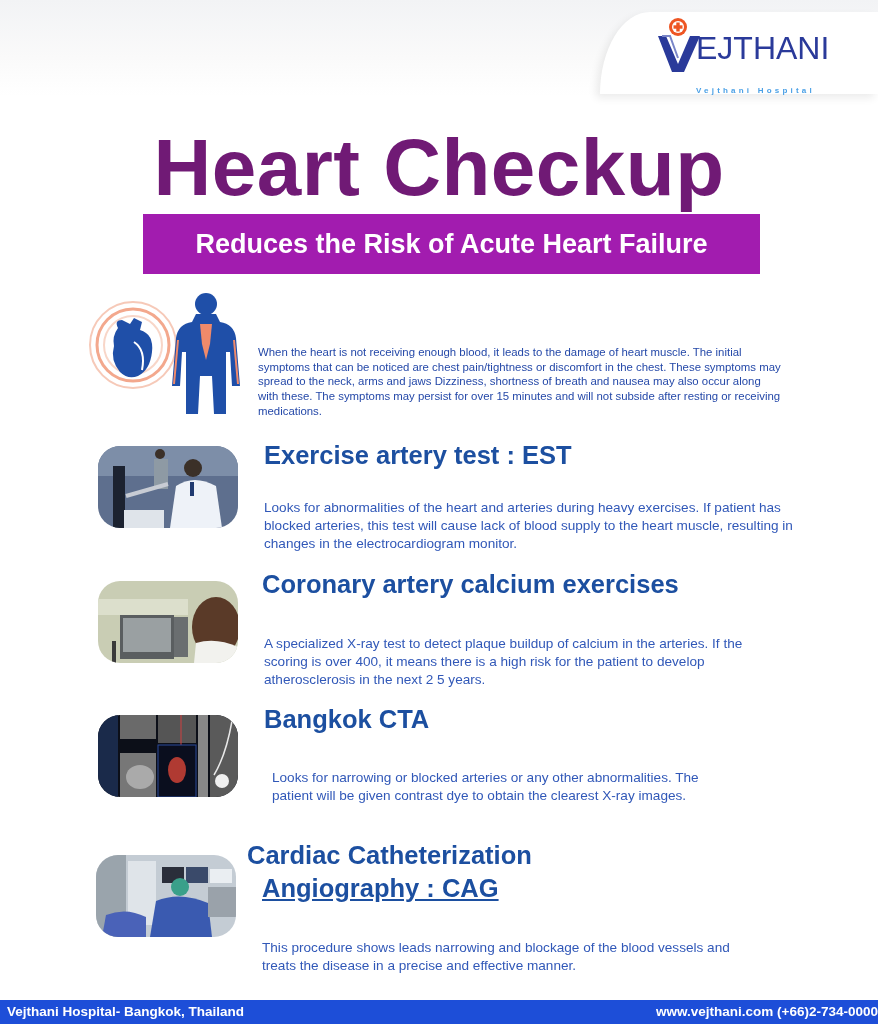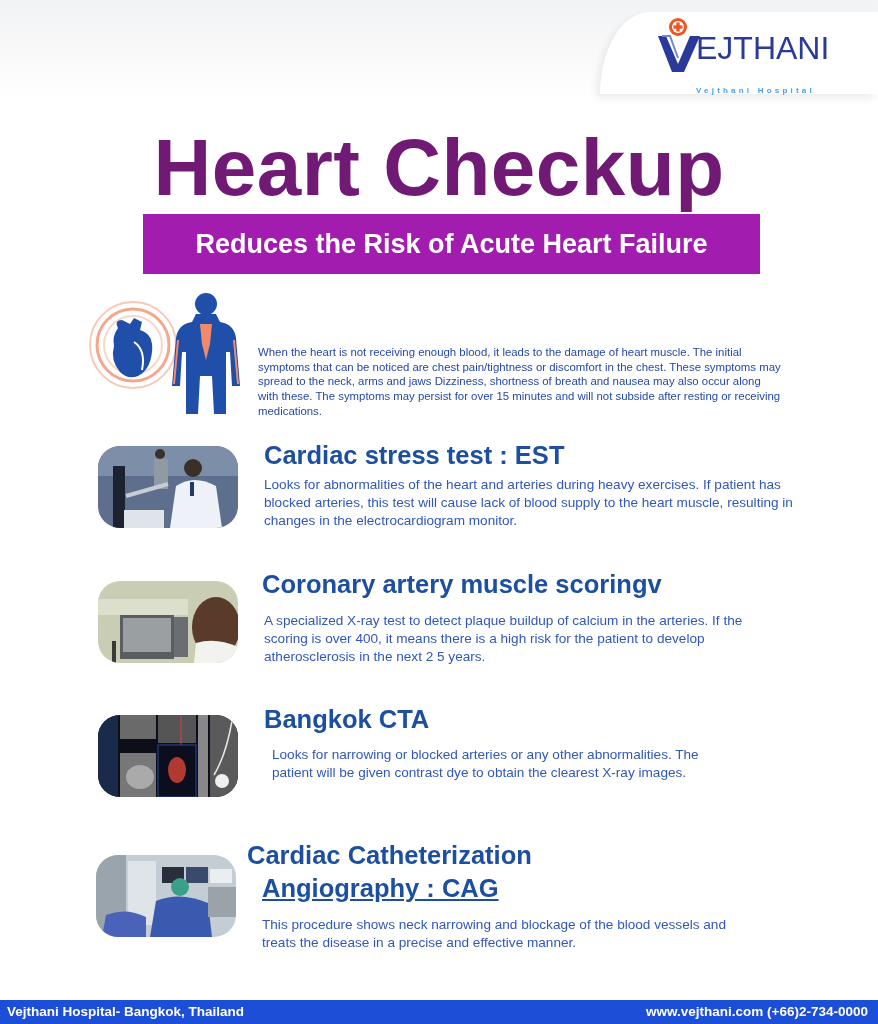--- a/index.html
+++ b/index.html
@@ -50,29 +50,29 @@
 
   .section { position: absolute; left: 0; width: 878px; }
   .thumb {
     position: absolute; width: 140px; height: 82px; border-radius: 22px; overflow: hidden;
   }
   .sec-title {
     position: absolute; font-size: 25.5px; font-weight: bold; color: #1c4fa0; line-height: 1.18;
     white-space: nowrap;
   }
   .sec-body {
-    position: absolute; font-size: 13.6px; line-height: 18px; color: #3158b8;
+    position: absolute; font-size: 13.6px; line-height: 18px; color: #3158b8; margin-top: 23px;
   }
 
   .footer {
     position: absolute; left: 0; top: 1000px; width: 878px; height: 40px;
     background: #1d4ed8; color: #ffffff; font-size: 13.5px; font-weight: bold;
   }
   .footer .left { position: absolute; left: 7px; top: 4px; }
-  .footer .right { position: absolute; right: 10px; top: 4px; }
+  .footer .right { position: absolute; right: 0; top: 4px; }
 </style>
 </head>
 <body>
 
 <div class="top-band"></div>
 <div class="top-tab"></div>
 
 <div class="logo">
   <svg width="60" height="60" viewBox="0 0 60 60">
     <path d="M2 22 L10 22 L22 50 L34 22 L44 22 L28 58 L16 58 Z" fill="#2a3a9a"></path>
@@ -113,38 +113,38 @@
       <rect x="15" y="20" width="12" height="62" fill="#1c2230"></rect>
       <circle cx="62" cy="8" r="5" fill="#3b3028"></circle>
       <rect x="56" y="13" width="14" height="30" fill="#8e9aa4"></rect>
       <path d="M28 50 L70 38" stroke="#c8ccd4" stroke-width="4"></path>
       <circle cx="95" cy="22" r="9" fill="#3b3028"></circle>
       <path d="M78 40 Q96 28 118 40 L124 82 L72 82 Z" fill="#eef2f8"></path>
       <rect x="92" y="36" width="4" height="14" fill="#203a70"></rect>
       <rect x="26" y="64" width="40" height="18" fill="#dfe4ea"></rect>
     </svg>
   </div>
-  <div class="sec-title" style="left:264px; top:440px;">Cardiac stress test : EST</div>
+  <div class="sec-title" style="left:264px; top:440px;">Exercise artery test : EST</div>
   <p class="sec-body" style="left:264px; top:476px; width:560px;">Looks for abnormalities of the heart and arteries during heavy exercises. If patient has blocked arteries, this test will cause lack of blood supply to the heart muscle, resulting in changes in the electrocardiogram monitor.</p>
 </div>
 
 <div class="section">
   <div class="thumb" style="left:98px; top:581px;">
     <svg width="140" height="82" viewBox="0 0 140 82">
       <rect width="140" height="82" fill="#c9cdb4"></rect>
       <rect x="0" y="18" width="90" height="16" fill="#dcdfcc"></rect>
       <rect x="22" y="34" width="54" height="44" fill="#5a5e60"></rect>
       <rect x="25" y="37" width="48" height="34" fill="#9aa0a2"></rect>
       <rect x="76" y="36" width="14" height="40" fill="#6a6e70"></rect>
       <ellipse cx="118" cy="46" rx="24" ry="30" fill="#5a3a28"></ellipse>
       <path d="M98 62 Q118 56 140 66 L140 82 L96 82 Z" fill="#f2f2ee"></path>
       <rect x="14" y="60" width="4" height="22" fill="#3a3a3a"></rect>
     </svg>
   </div>
-  <div class="sec-title" style="left:262px; top:569px;">Coronary artery muscle scoringv</div>
+  <div class="sec-title" style="left:262px; top:569px;">Coronary artery calcium exercises</div>
   <p class="sec-body" style="left:264px; top:612px; width:520px;">A specialized X-ray test to detect plaque buildup of calcium in the arteries. If the scoring is over 400, it means there is a high risk for the patient to develop atherosclerosis in the next 2 5 years.</p>
 </div>
 
 <div class="section">
   <div class="thumb" style="left:98px; top:715px;">
     <svg width="140" height="82" viewBox="0 0 140 82">
       <rect width="140" height="82" fill="#0c0f18"></rect>
       <rect x="0" y="0" width="20" height="82" fill="#1a2a4a"></rect>
       <rect x="22" y="0" width="36" height="24" fill="#6a6a6a"></rect>
       <rect x="60" y="0" width="38" height="28" fill="#555"></rect>
@@ -173,19 +173,19 @@
       <rect x="90" y="12" width="22" height="16" fill="#3a4a6a"></rect>
       <rect x="114" y="14" width="22" height="14" fill="#eaeef2"></rect>
       <circle cx="84" cy="32" r="9" fill="#3aa08a"></circle>
       <path d="M60 46 Q84 36 112 48 L116 82 L54 82 Z" fill="#3a5ab0"></path>
       <path d="M10 60 Q30 52 50 62 L50 82 L6 82 Z" fill="#4a62b8"></path>
       <rect x="112" y="32" width="28" height="30" fill="#9aa2aa"></rect>
     </svg>
   </div>
   <div class="sec-title" style="left:247px; top:840px;">Cardiac Catheterization</div>
   <div class="sec-title" style="left:262px; top:873px;text-decoration:underline;">Angiography : CAG</div>
-  <p class="sec-body" style="left:262px; top:916px; width:500px;">This procedure shows neck narrowing and blockage of the blood vessels and treats the disease in a precise and effective manner.</p>
+  <p class="sec-body" style="left:262px; top:916px; width:500px;">This procedure shows leads narrowing and blockage of the blood vessels and treats the disease in a precise and effective manner.</p>
 </div>
 
 <div class="footer">
   <span class="left">Vejthani Hospital- Bangkok, Thailand</span>
   <span class="right">www.vejthani.com (+66)2-734-0000</span>
 </div>
 
 </body></html>

